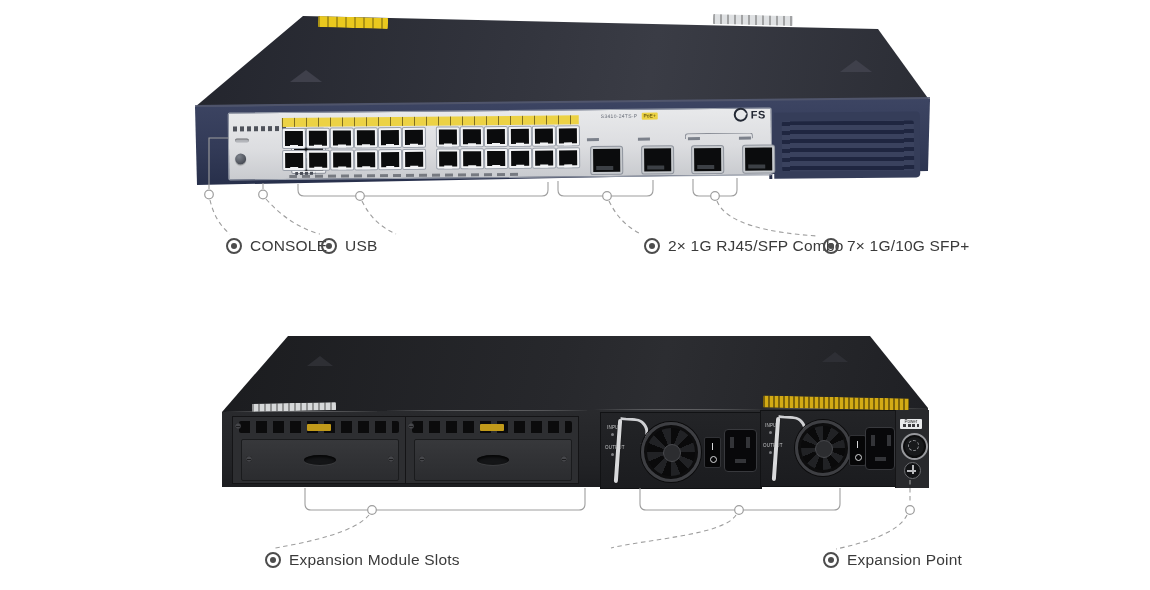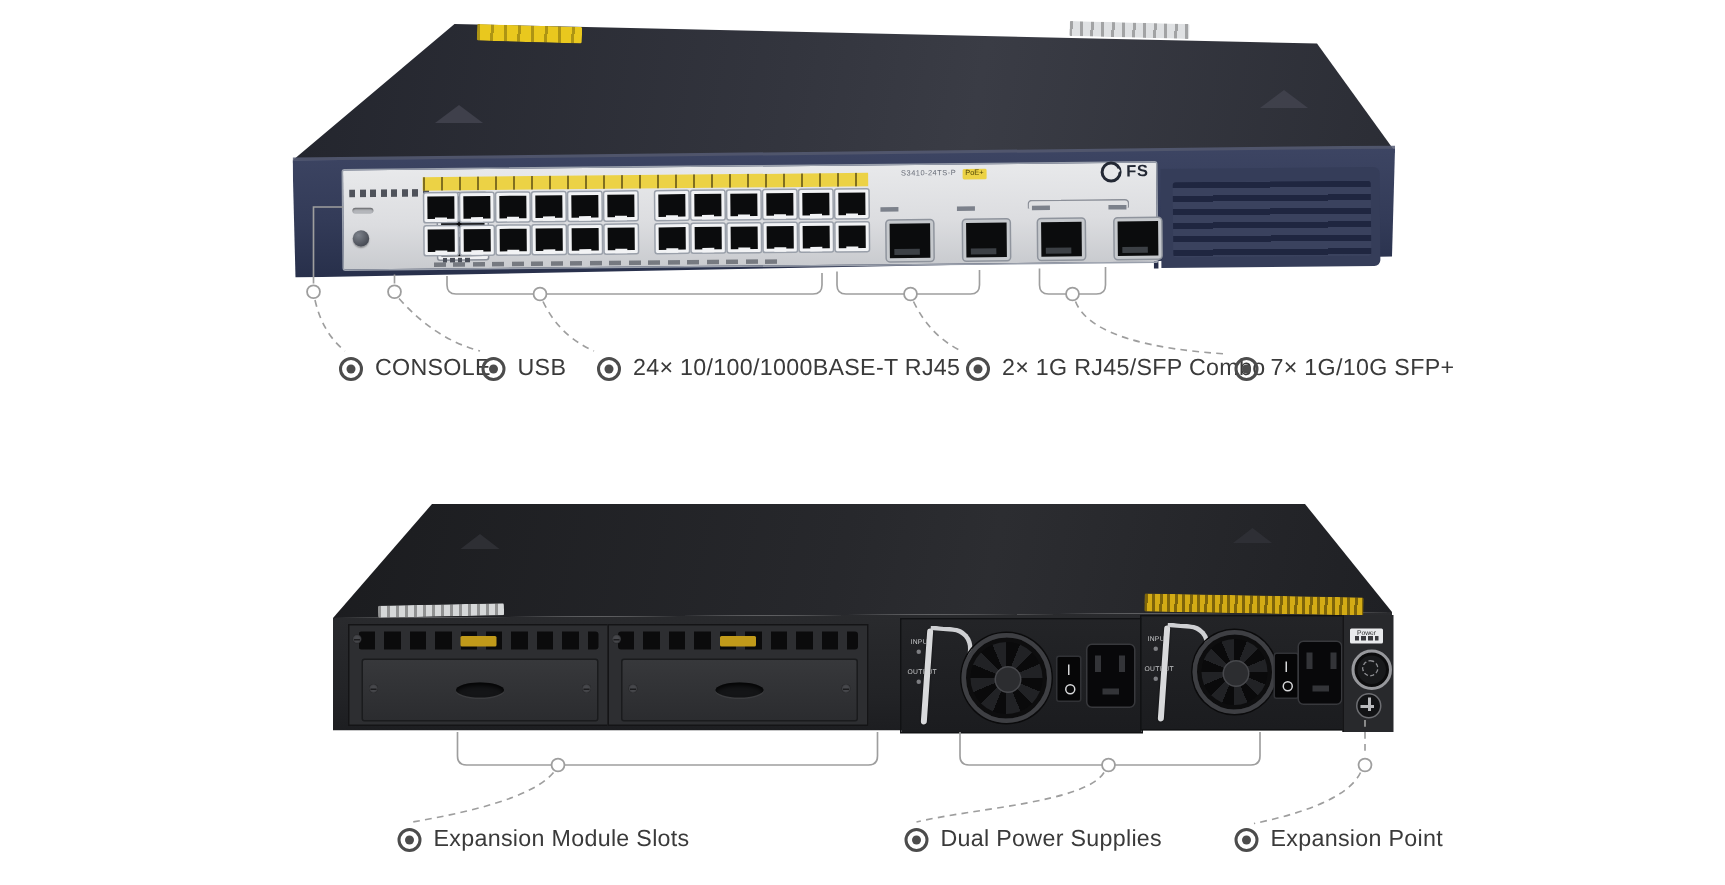--- a/index.html
+++ b/index.html
@@ -303,37 +303,29 @@
   </svg>
 
   <div class="callout" style="left:226px;top:237px;">
     <span class="bullet"></span>
     <span class="txt">CONSOLE</span>
   </div>
   <div class="callout" style="left:321px;top:237px;">
     <span class="bullet"></span>
     <span class="txt">USB</span>
   </div>
-  <div class="callout" style="left:398px;top:237px;">
-    <span class="bullet"></span>
-    <span class="txt">24× 10/100/1000BASE-T RJ45</span>
-  </div>
   <div class="callout" style="left:644px;top:237px;">
     <span class="bullet"></span>
     <span class="txt">2× 1G RJ45/SFP Combo</span>
   </div>
   <div class="callout" style="left:823px;top:237px;">
     <span class="bullet"></span>
     <span class="txt">7× 1G/10G SFP+</span>
   </div>
   <div class="callout" style="left:265px;top:551px;">
     <span class="bullet"></span>
     <span class="txt">Expansion Module Slots</span>
   </div>
-  <div class="callout" style="left:603px;top:551px;">
-    <span class="bullet"></span>
-    <span class="txt">Dual Power Supplies</span>
-  </div>
   <div class="callout" style="left:823px;top:551px;">
     <span class="bullet"></span>
     <span class="txt">Expansion Point</span>
   </div>
 </div>
 
 </body></html>

